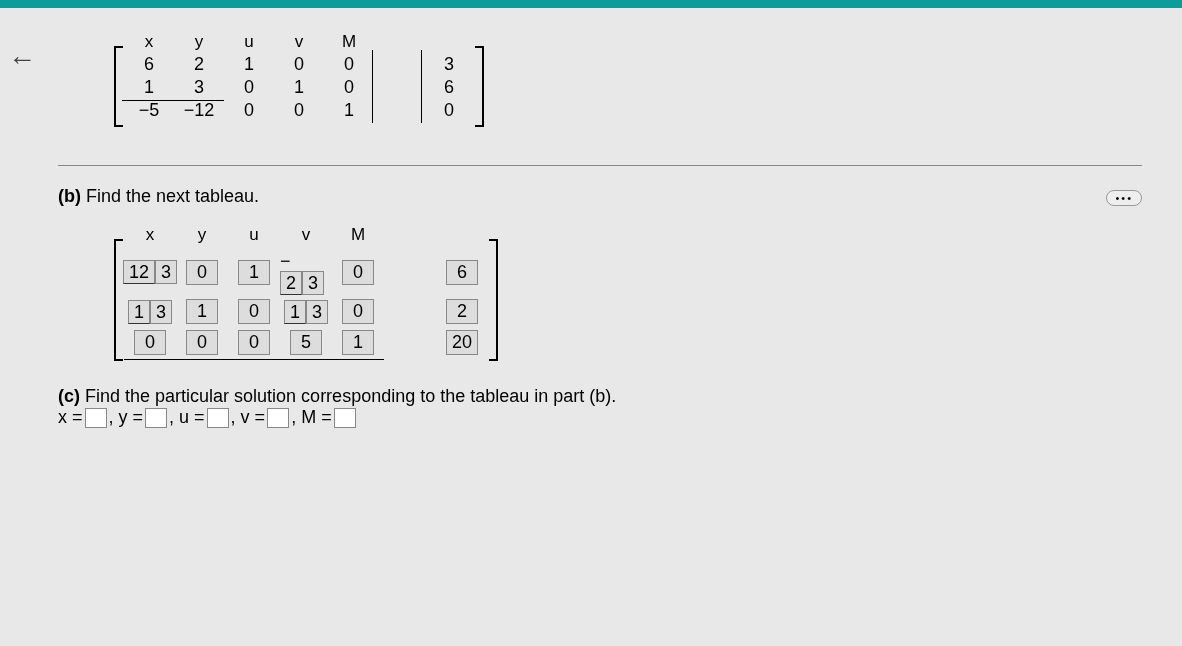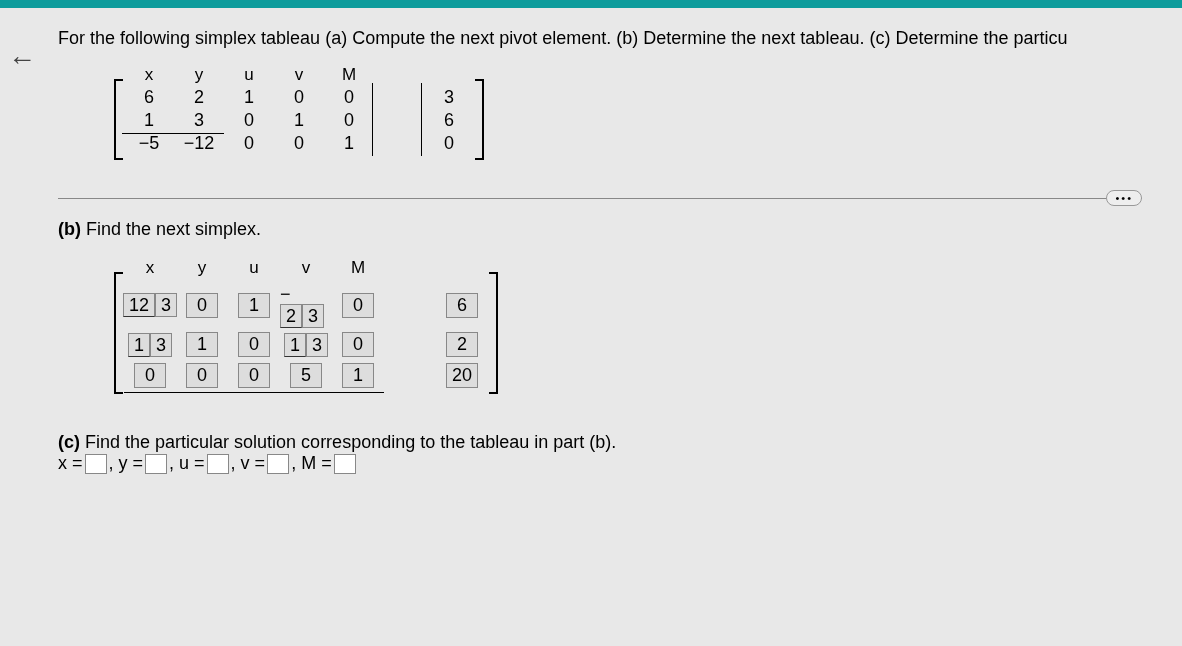--- a/index.html
+++ b/index.html
@@ -133,21 +133,20 @@
   .frac-box .top { border-bottom: 1px solid #333; margin-bottom:1px;}
 </style>
 </head>
 <body>
 
 <div class="topbar"></div>
 <div class="back-arrow">←</div>
 
 <div class="content">
 
-  <div class="question">For the following simplex tableau (a) Compute the next pivot element. (b) Determine the next tableau. (c) Determine the particu</div>
 
   
   <div class="matrix">
     <div class="lbracket"></div>
     <div class="rbracket"></div>
     <div class="aug-line" style="left:254px;"></div>
     <div class="aug-line" style="left:303px;"></div>
     <div class="hr-line" style="left:4px;top:72px;width:102px;"></div>
     <div class="matrix-inner">
       <span class="header-row">x</span>
@@ -183,21 +182,21 @@
       <span>0</span>
     </div>
   </div>
 
   <hr class="divider">
 
   <div class="more-btn">•••</div>
 
 
   <div class="part">
-    <b>(b)</b><span> Find the next simplex.</span>
+    <b>(b)</b><span> Find the next tableau.</span>
   </div>
 
   
   <div class="matrix" style="margin-left:60px;">
     <div class="lbracket"></div>
     <div class="rbracket"></div>
     <div class="hr-line" style="left:6px;top:138px;width:260px;"></div>
     <div class="matrix-inner2">
       <span class="header-row">x</span>
       <span class="header-row">y</span>
@@ -226,21 +225,21 @@
       <span class="ans-box">0</span>
       <span class="ans-box">0</span>
       <span class="ans-box">0</span>
       <span class="ans-box">5</span>
       <span class="ans-box">1</span>
       <span></span>
       <span class="ans-box">20</span>
     </div>
   </div>
 
-  <div class="part" style="margin-top:20px;">
+  <div class="part" style="margin-top:7px;">
     <b>(c)</b><span> Find the particular solution corresponding to the tableau in part (b).</span><br>
     <span>x =</span><span class="ans-empty"></span><span>, </span>
     <span>y =</span><span class="ans-empty"></span><span>, </span>
     <span>u =</span><span class="ans-empty"></span><span>, </span>
     <span>v =</span><span class="ans-empty"></span><span>, </span>
     <span>M =</span><span class="ans-empty"></span>
   </div>
 
 </div>
 

